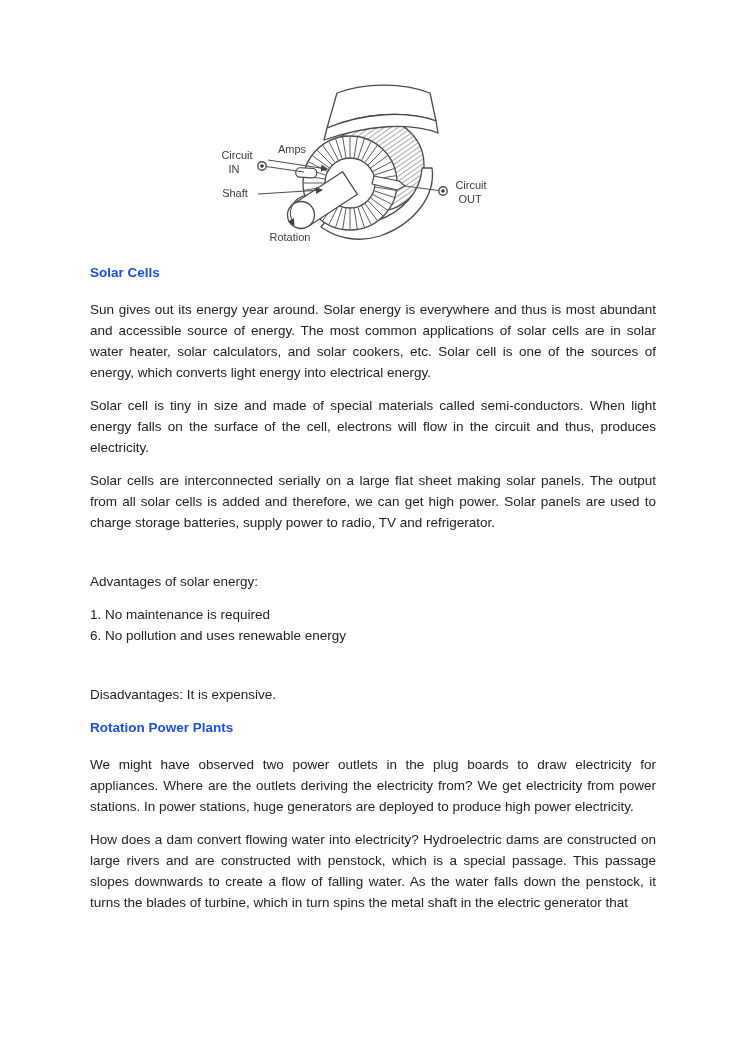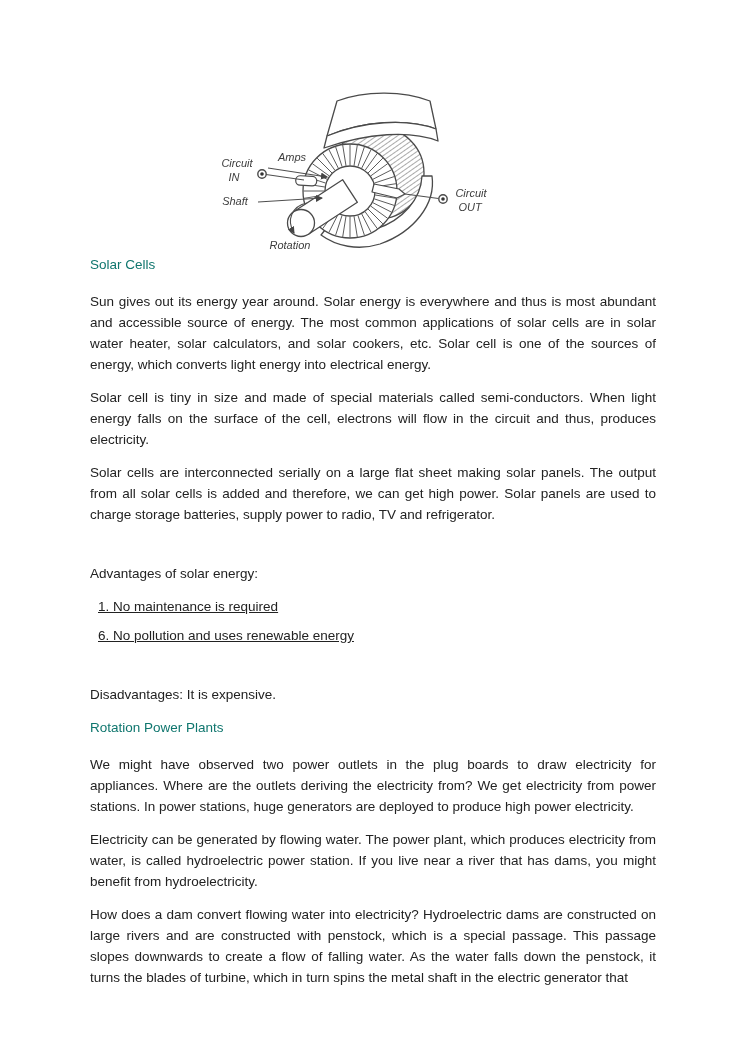--- a/index.html
+++ b/index.html
@@ -11,65 +11,63 @@
     height: 1052px;
     background: #ffffff;
     position: relative;
     overflow: hidden;
     font-family: "Liberation Sans", "DejaVu Sans", sans-serif;
     color: #222222;
   }
   .figure-wrap {
     position: absolute;
     left: 200px;
-    top: 88px;
+    top: 80px;
     width: 300px;
     height: 172px;
-    font-style: italic;
   }
   .figure-wrap svg {
     display: block;
   }
   .fig-label {
     font-family: "Liberation Sans", "DejaVu Sans", sans-serif;
     font-size: 11px;
     fill: #3c3c3c;
   }
   .content {
     position: absolute;
     left: 90px;
     top: 254px;
     width: 566px;
     font-size: 13.5px;
     line-height: 21px;
   }
   .content h2 {
     font-size: 13.5px;
     line-height: 21px;
-    font-weight: 400;
-    color: #0f766e;
-    margin: 0 0 16px 0;
+    font-weight: 700;
+    color: #1d4ed8;
+    margin: 8px 0 16px 0;
   }
   .content p {
     margin: 0 0 12px 0;
     text-align: justify;
   }
   .content p.no-justify {
     text-align: left;
     margin-top: 38px;
   }
   .content ul {
     list-style: none;
     margin: 0 0 12px 0;
     padding: 0;
   }
   .content ul li {
-    margin: 8px;
+    margin: 0;
     padding: 0;
-    text-decoration: underline;
   }
 </style>
 </head>
 <body>
 
 <div class="figure-wrap">
   <svg viewBox="0 0 300 172" width="300" height="172">
     <defs>
       <pattern id="hatch" width="4" height="4" patternUnits="userSpaceOnUse" patternTransform="rotate(55)">
         <line x1="0" y1="0" x2="0" y2="4" stroke="#555555" stroke-width="1"></line>
@@ -140,15 +138,14 @@
   <p>Solar cell is tiny in size and made of special materials called semi-conductors. When light energy falls on the surface of the cell, electrons will flow in the circuit and thus, produces electricity.</p>
   <p>Solar cells are interconnected serially on a large flat sheet making solar panels. The output from all solar cells is added and therefore, we can get high power. Solar panels are used to charge storage batteries, supply power to radio, TV and refrigerator.</p>
   <p class="no-justify">Advantages of solar energy:</p>
   <ul>
     <li>1. No maintenance is required</li>
     <li>6. No pollution and uses renewable energy</li>
   </ul>
   <p class="no-justify">Disadvantages: It is expensive.</p>
   <h2>Rotation Power Plants</h2>
   <p>We might have observed two power outlets in the plug boards to draw electricity for appliances. Where are the outlets deriving the electricity from? We get electricity from power stations. In power stations, huge generators are deployed to produce high power electricity.</p>
-  <p>Electricity can be generated by flowing water. The power plant, which produces electricity from water, is called hydroelectric power station. If you live near a river that has dams, you might benefit from hydroelectricity.</p>
   <p>How does a dam convert flowing water into electricity? Hydroelectric dams are constructed on large rivers and are constructed with penstock, which is a special passage. This passage slopes downwards to create a flow of falling water. As the water falls down the penstock, it turns the blades of turbine, which in turn spins the metal shaft in the electric generator that</p>
 </div>
 
 </body></html>

